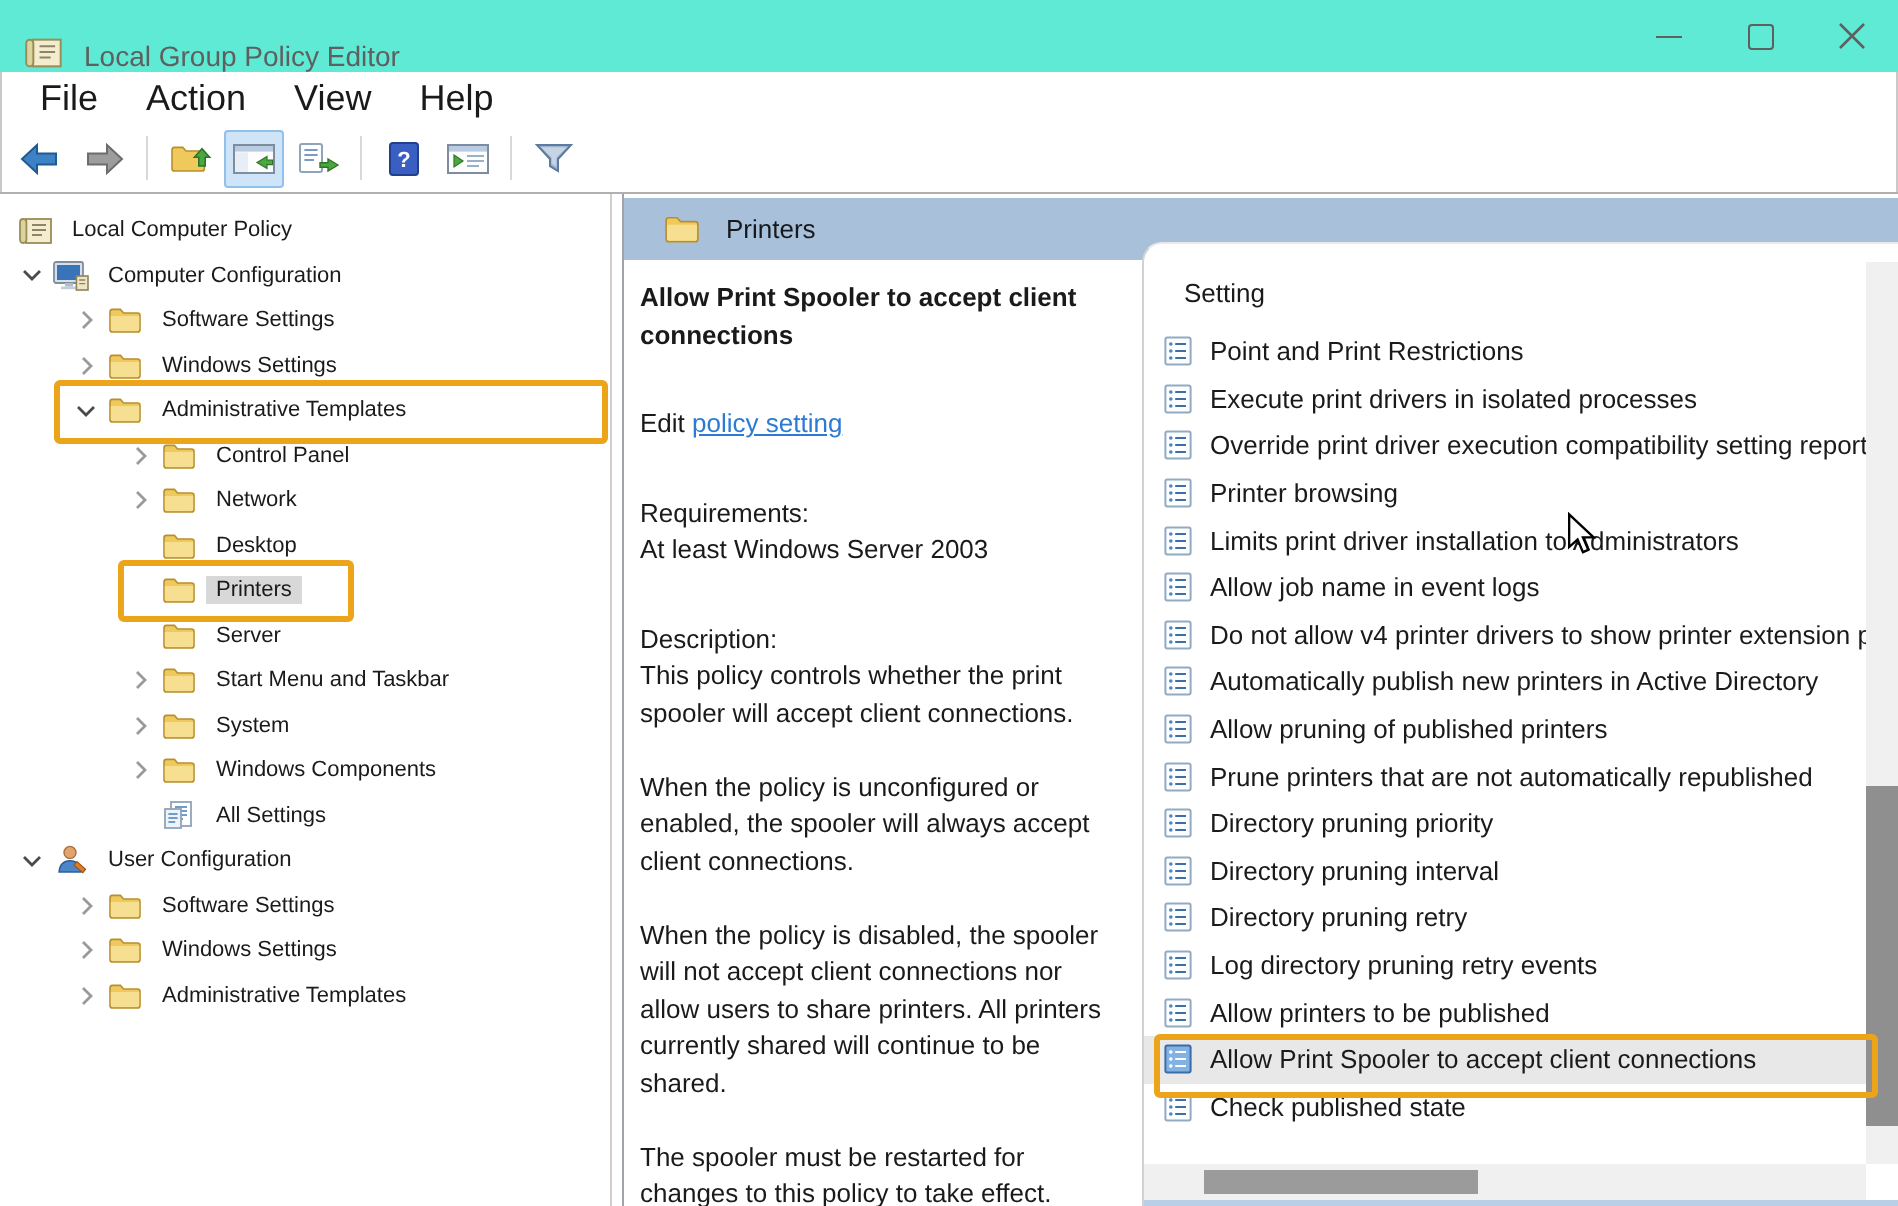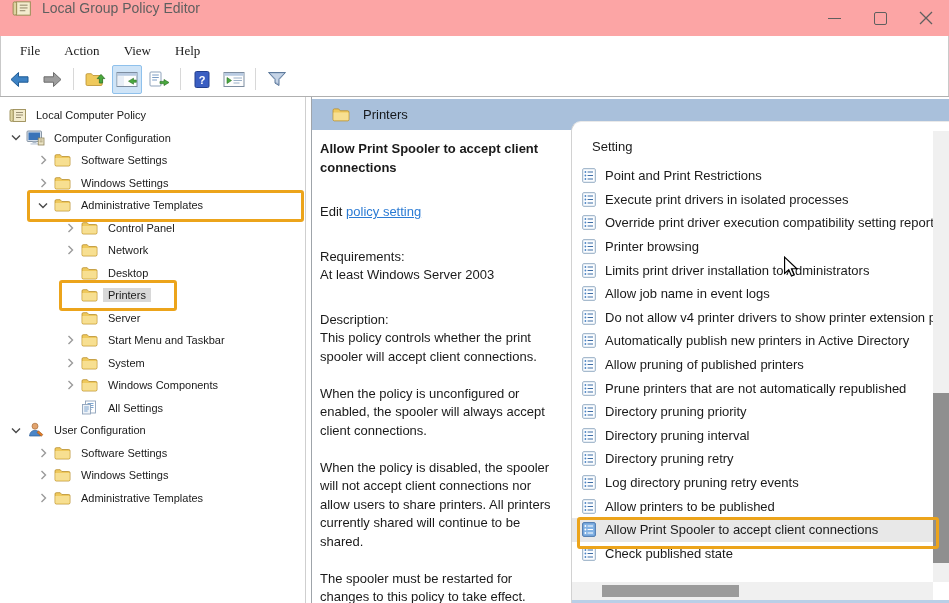--- a/index.html
+++ b/index.html
@@ -1,28 +1,28 @@
 <!DOCTYPE html>
 <html style="--orange: #ECA41B; --header-blue: #A9C0DB; --link-blue: #2B7BD4; --sel-gray: #D8D8D8; --toolbar-sel: #CFE4F7;"><head>
 <meta charset="utf-8">
 <style>
   html,body{margin:0;padding:0;background:#fff;}
   .window{position:relative;width:949px;height:603px;background:#fff;
     font-family:"Liberation Sans","DejaVu Sans",sans-serif;color:#1a1a1a;overflow:hidden;
     box-shadow:0 0 0 1px #c9c9c9 inset;}
   
-  .titlebar{height:36px;display:flex;align-items:flex-start;padding-left:12px;background:#fca5a5;}
+  .titlebar{height:36px;display:flex;align-items:flex-end;padding-left:12px;background:#5eead4;}
   .titlebar .app-icon{width:20px;height:18px;margin-right:10px;flex:0 0 auto;}
   .titlebar .title{font-size:14px;color:#5f5f5f;}
   .win-controls{margin-left:auto;display:flex;height:36px;}
   .win-btn{width:46px;height:36px;display:flex;align-items:center;justify-content:center;cursor:default;}
   .glyph-min{width:13px;height:0;border-top:1.4px solid #5f5f5f;}
   .glyph-max{width:11px;height:11px;border:1.3px solid #5f5f5f;border-radius:2px;}
   
-  .menubar{height:26px;display:flex;align-items:flex-end;padding-left:8px;font-size:13px;font-family:Liberation Serif, serif;}
+  .menubar{height:26px;display:flex;align-items:center;padding-left:8px;font-size:18px;}
   .menu-item{padding:3px 12px;}
   
   .toolbar{height:34px;display:flex;align-items:center;padding-left:4px;border-bottom:1px solid #e2e2e2;}
   .tool{width:28px;height:27px;display:flex;align-items:center;justify-content:center;margin:0 1px;border:1px solid transparent;border-radius:2px;}
   .tool.selected{background:var(--toolbar-sel,#cfe4f7);border-color:#8fc1ec;}
   .tool-sep{width:1px;height:22px;background:#d8d8d8;margin:0 5px;}
   
   .main{position:absolute;top:96px;left:0;right:0;bottom:0;border-top:1px solid #b0b0b0;background:#fff;}
   
   .tree-panel{position:absolute;left:0;top:0;width:306px;bottom:0;border-right:1px solid #cfcfcf;background:#fff;overflow:hidden;padding-top:7px;box-sizing:border-box;}

